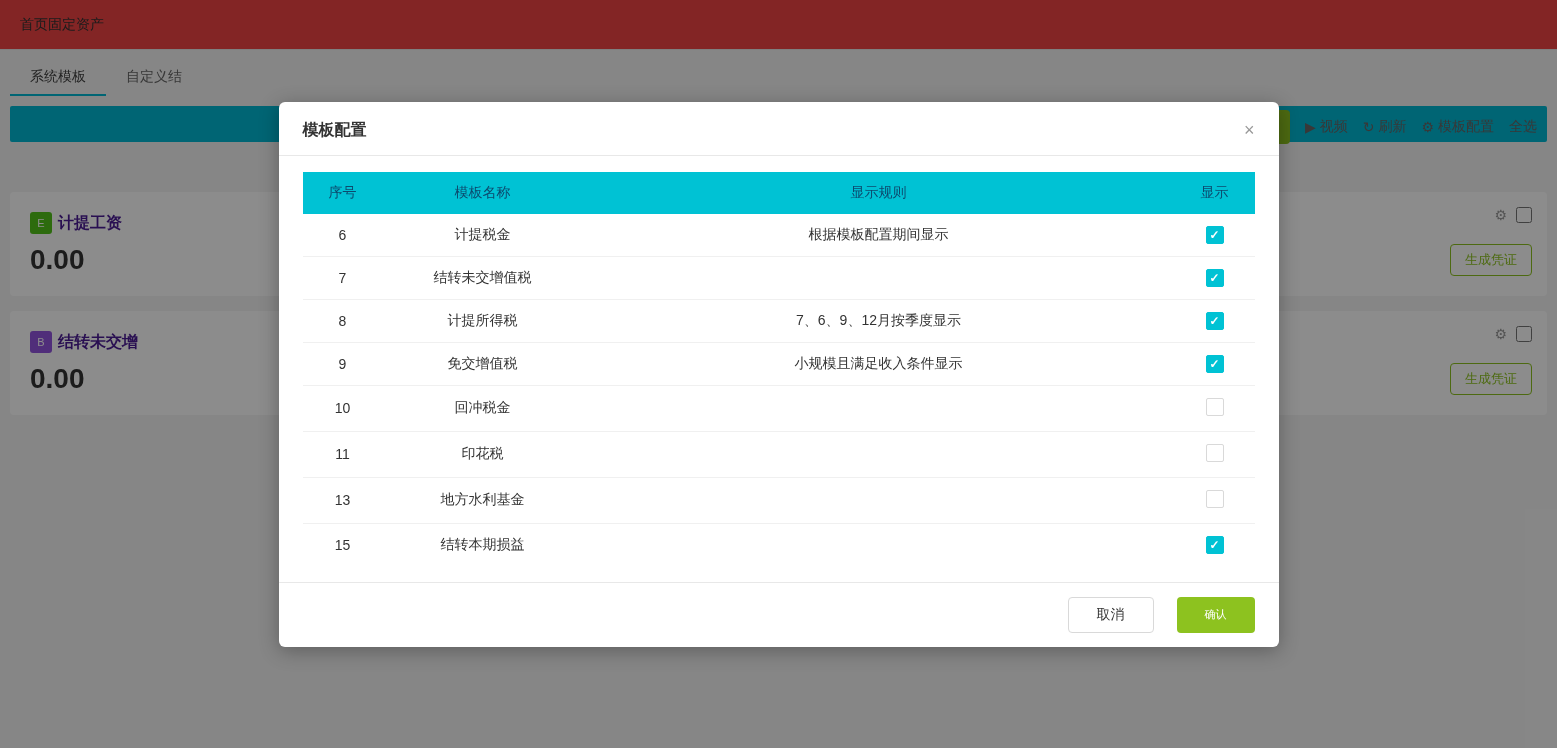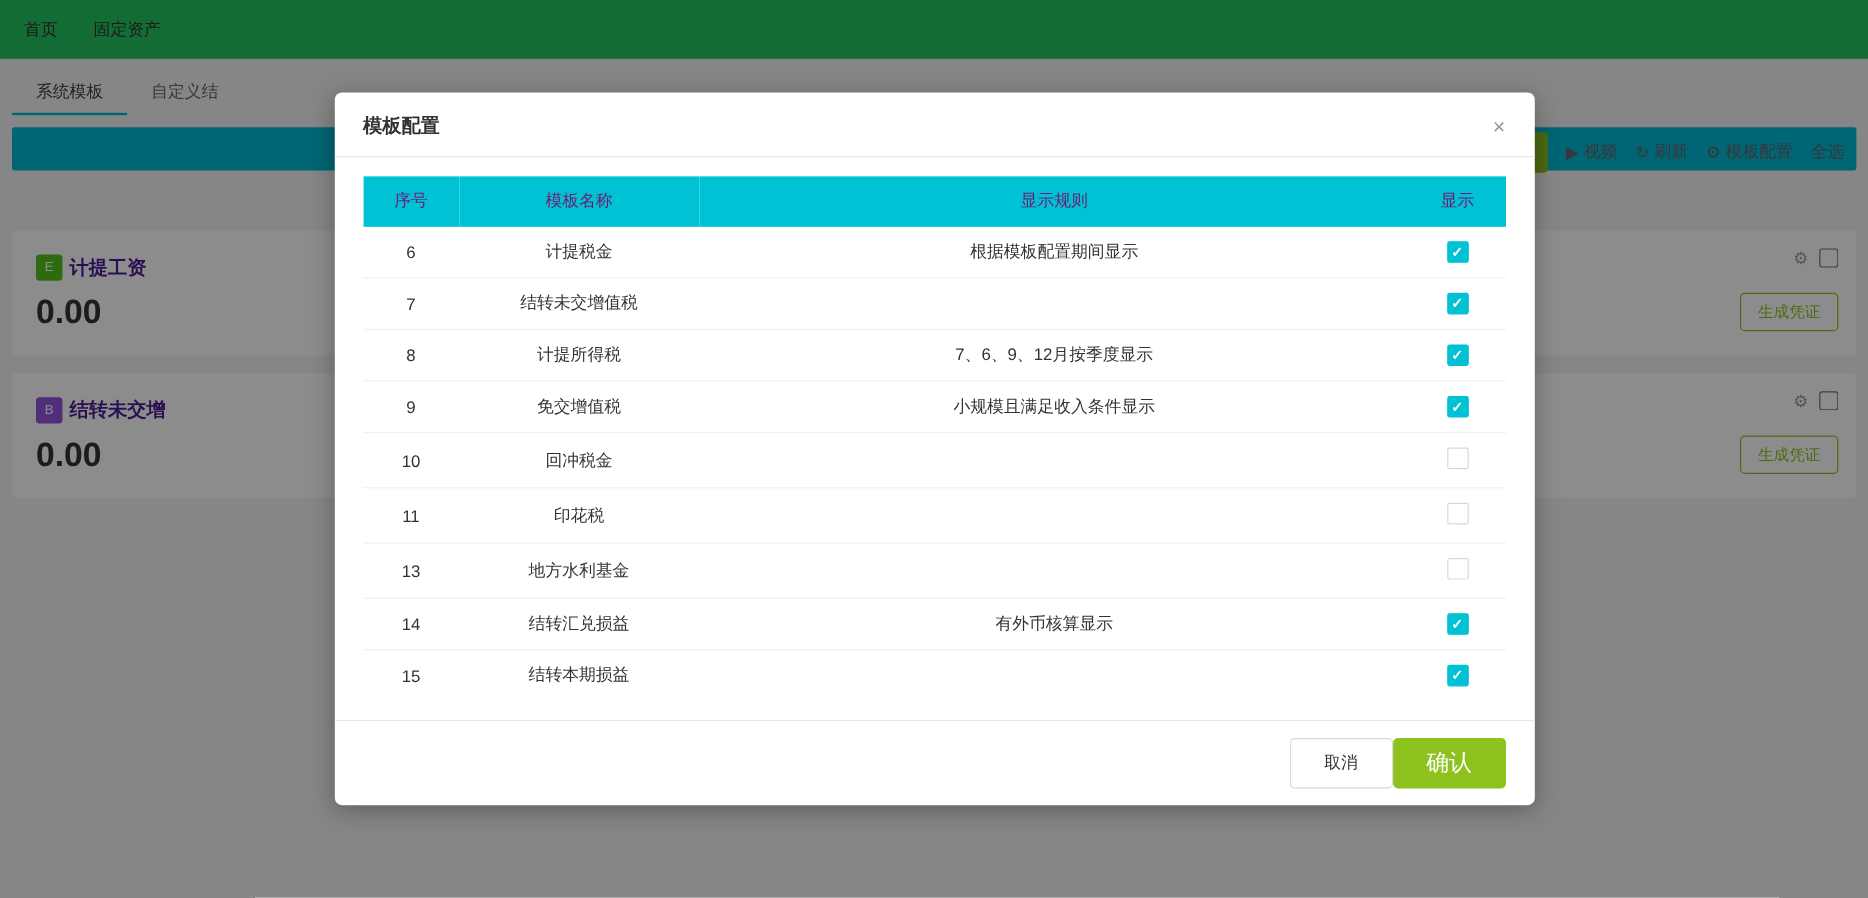--- a/index.html
+++ b/index.html
@@ -20,25 +20,24 @@
       background: #f5f5f5;
       position: absolute;
       top: 0; left: 0;
     }
 
     
     .top-nav {
       position: absolute;
       top: 0; left: 0; right: 0;
       height: 50px;
-      background: #22c55e;
+      background: #ef4444;
       display: flex;
       align-items: center;
       padding: 0 20px;
-      gap: 30px;
       border-bottom: 1px solid #e8e8e8;
       z-index: 1;
     }
     .top-nav-item {
       font-size: 14px;
       color: #333;
       cursor: pointer;
     }
 
     
@@ -187,50 +186,50 @@
     }
     .modal-body {
       padding: 16px 24px;
       overflow-y: auto;
       max-height: 580px;
     }
     .modal-footer {
       padding: 14px 24px;
       display: flex;
       justify-content: flex-end;
-      gap: 0;
+      gap: 23px;
       border-top: 1px solid #e8e8e8;
     }
     .btn-cancel {
       padding: 8px 28px;
       border: 1px solid #d9d9d9;
       background: #fff;
       color: #333;
       border-radius: 4px;
       cursor: pointer;
       font-size: 14px;
     }
     .btn-confirm {
       padding: 8px 28px;
       border: none;
       background: #8dc21f;
       color: #fff;
       border-radius: 4px;
       cursor: pointer;
-      font-size: 19px;
+      font-size: 11px;
     }
 
     
     .config-table {
       width: 100%;
       border-collapse: collapse;
     }
     .config-table thead tr {
       background: #00c2d4;
-      color: #701a75;
+      color: #0c4a6e;
     }
     .config-table thead th {
       padding: 12px 16px;
       text-align: center;
       font-weight: normal;
       font-size: 14px;
     }
     .config-table thead th:first-child {
       width: 80px;
     }
@@ -446,26 +445,20 @@
               <td></td>
               <td style="text-align: center;"><div class="custom-checkbox"></div></td>
             </tr>
             <tr>
               <td>13</td>
               <td>地方水利基金</td>
               <td></td>
               <td style="text-align: center;"><div class="custom-checkbox"></div></td>
             </tr>
             <tr>
-              <td>14</td>
-              <td>结转汇兑损益</td>
-              <td>有外币核算显示</td>
-              <td style="text-align: center;"><div class="custom-checkbox checked"></div></td>
-            </tr>
-            <tr>
               <td>15</td>
               <td>结转本期损益</td>
               <td></td>
               <td style="text-align: center;"><div class="custom-checkbox checked"></div></td>
             </tr>
           </tbody>
       </table>
     </div>
 
     <div class="modal-footer">

